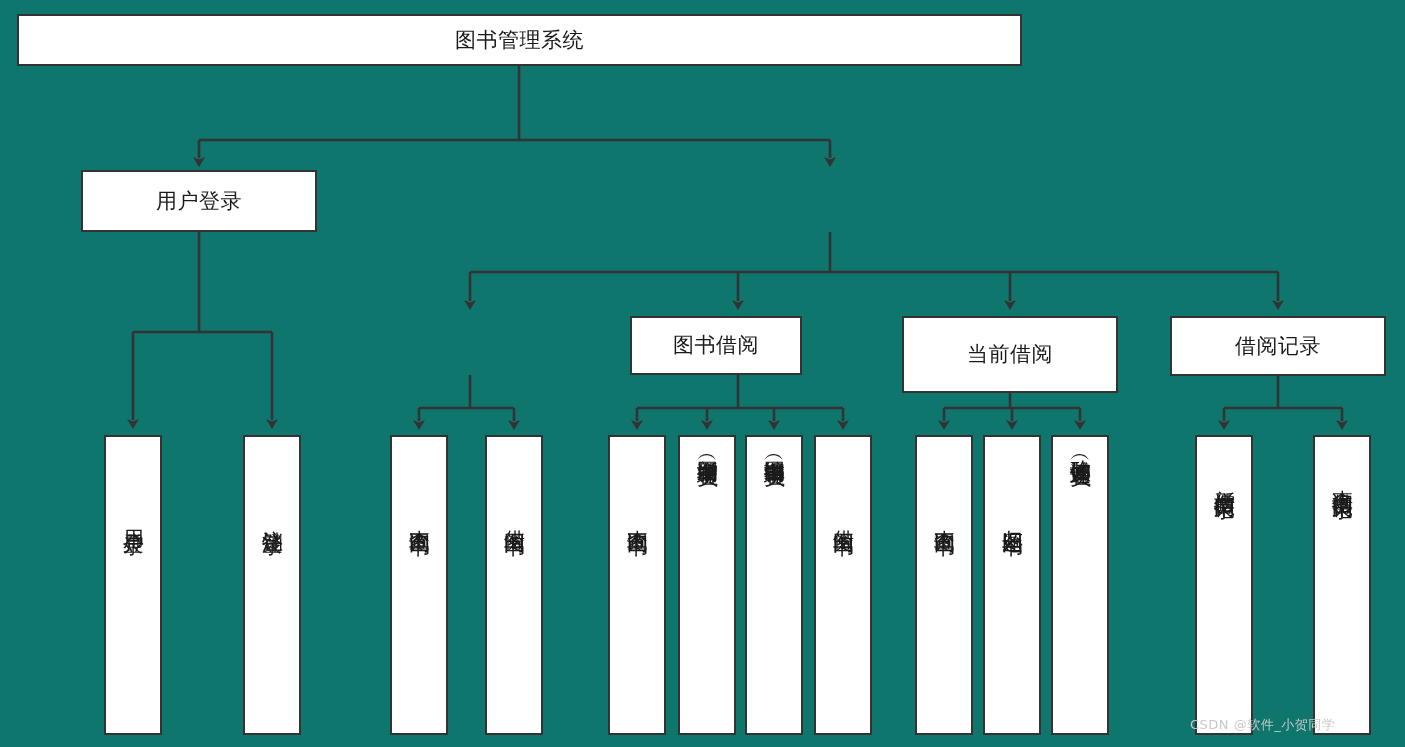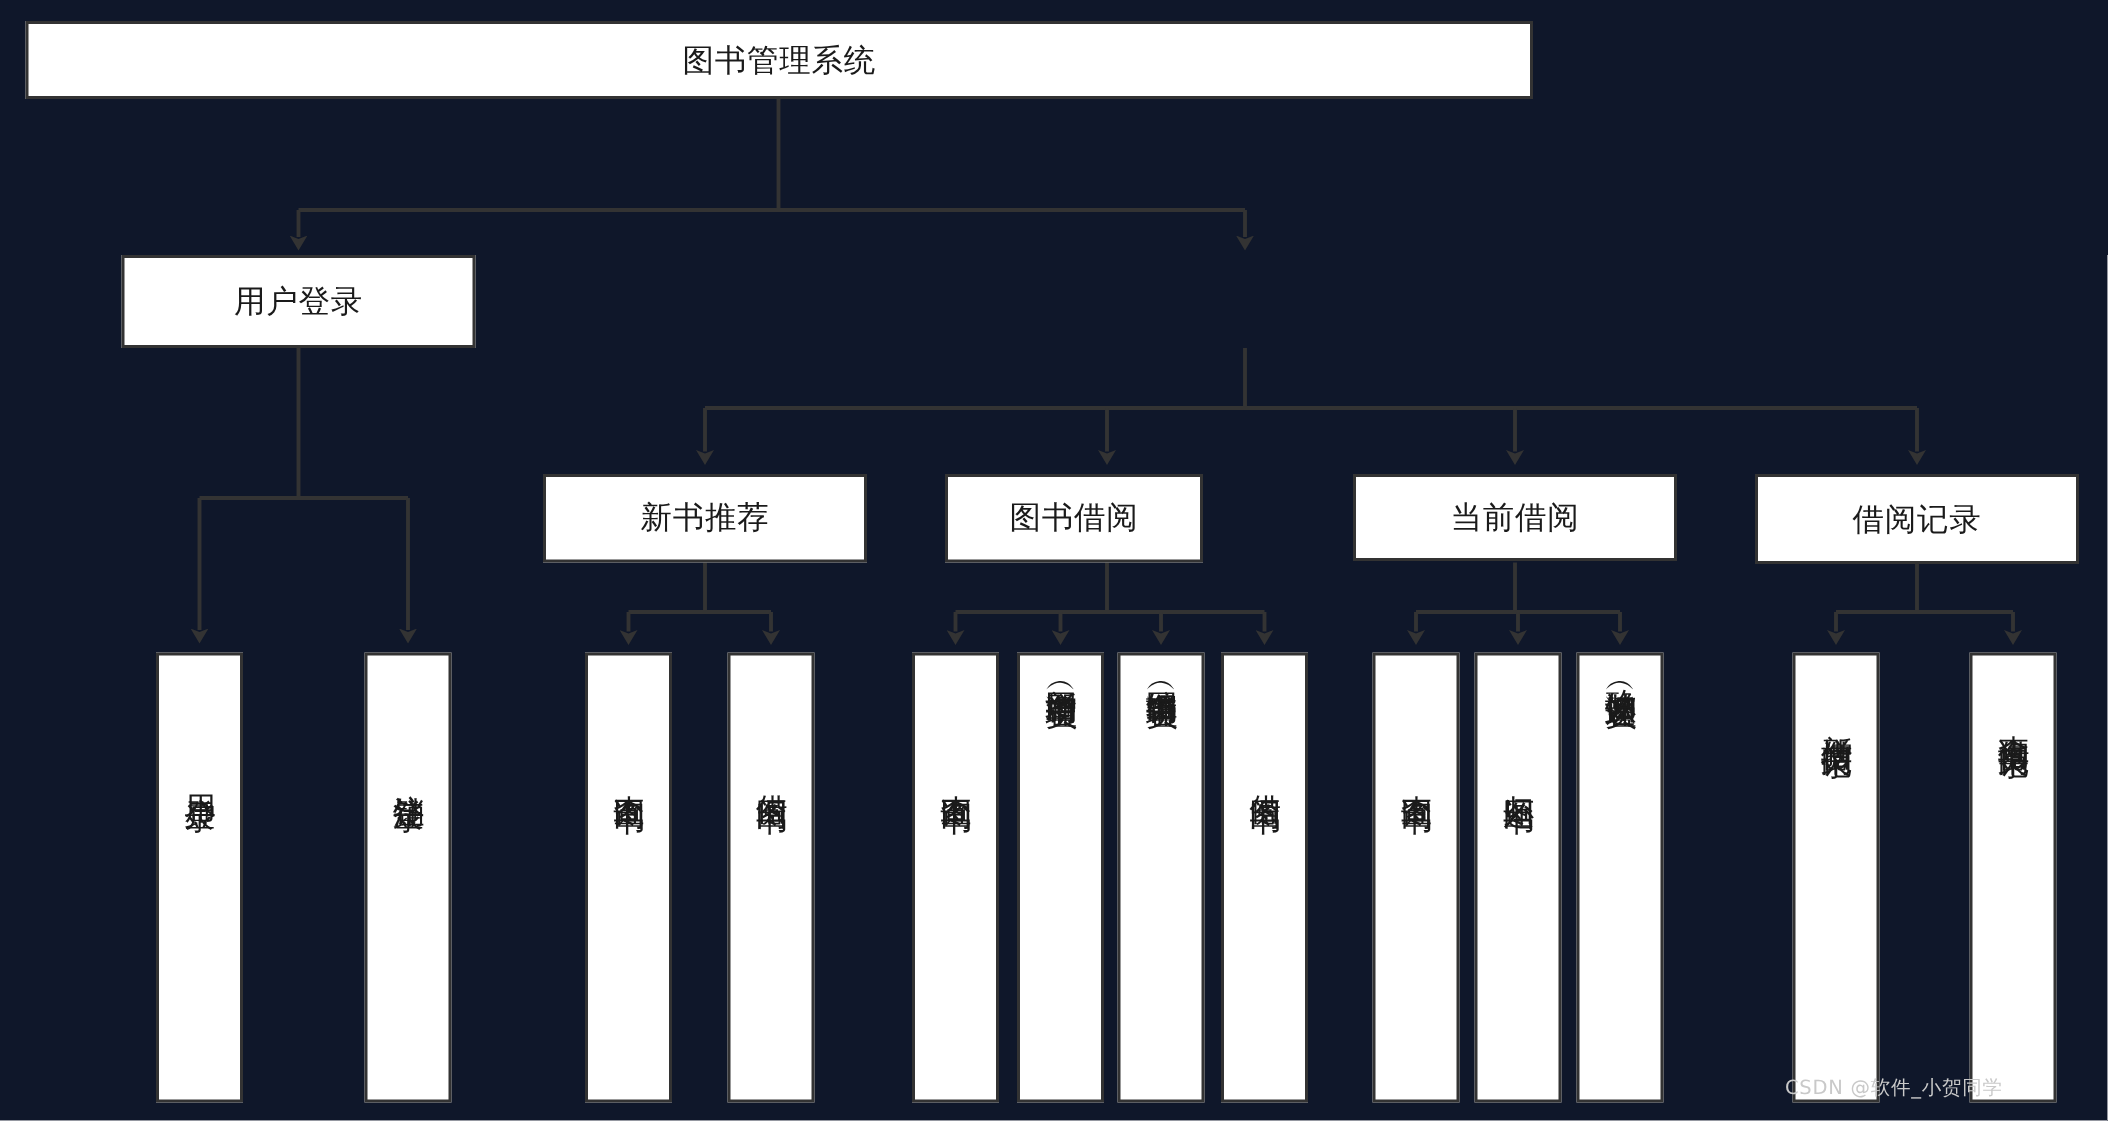--- a/index.html
+++ b/index.html
@@ -7,21 +7,21 @@
     padding: 0;
     background: #ffffff;
   }
   body {
     font-family: "DejaVu Sans", "Liberation Sans", sans-serif;
   }
   #canvas {
     position: relative;
     width: 1405px;
     height: 747px;
-    background: #0f172a;
+    background: #0f766e;
     overflow: hidden;
   }
   #connectors {
     position: absolute;
     left: 0;
     top: 0;
     width: 1405px;
     height: 747px;
     pointer-events: none;
   }
@@ -125,27 +125,24 @@
   </svg>
 
   <div class="node horiz" style="left:17px; top:14px; width:1005px; height:52px;">
     <span class="label">图书管理系统</span>
   </div>
 
   <div class="node horiz" style="left:81px; top:170px; width:236px; height:62px;">
     <span class="label">用户登录</span>
   </div>
 
-  <div class="node horiz" style="left:362px; top:316px; width:216px; height:59px;">
-    <span class="label">新书推荐</span>
-  </div>
   <div class="node horiz" style="left:630px; top:316px; width:172px; height:59px;">
     <span class="label">图书借阅</span>
   </div>
-  <div class="node horiz" style="left:902px; top:316px; width:216px; height:58px;">
+  <div class="node horiz" style="left:902px; top:316px; width:216px; height:77px;">
     <span class="label">当前借阅</span>
   </div>
   <div class="node horiz" style="left:1170px; top:316px; width:216px; height:60px;">
     <span class="label">借阅记录</span>
   </div>
 
   <div class="node vert" style="left:104px; top:435px; width:58px; height:300px; padding-top:76px;">
     <span class="label">用户登录</span>
   </div>
   <div class="node vert" style="left:243px; top:435px; width:58px; height:300px; padding-top:76px;">

